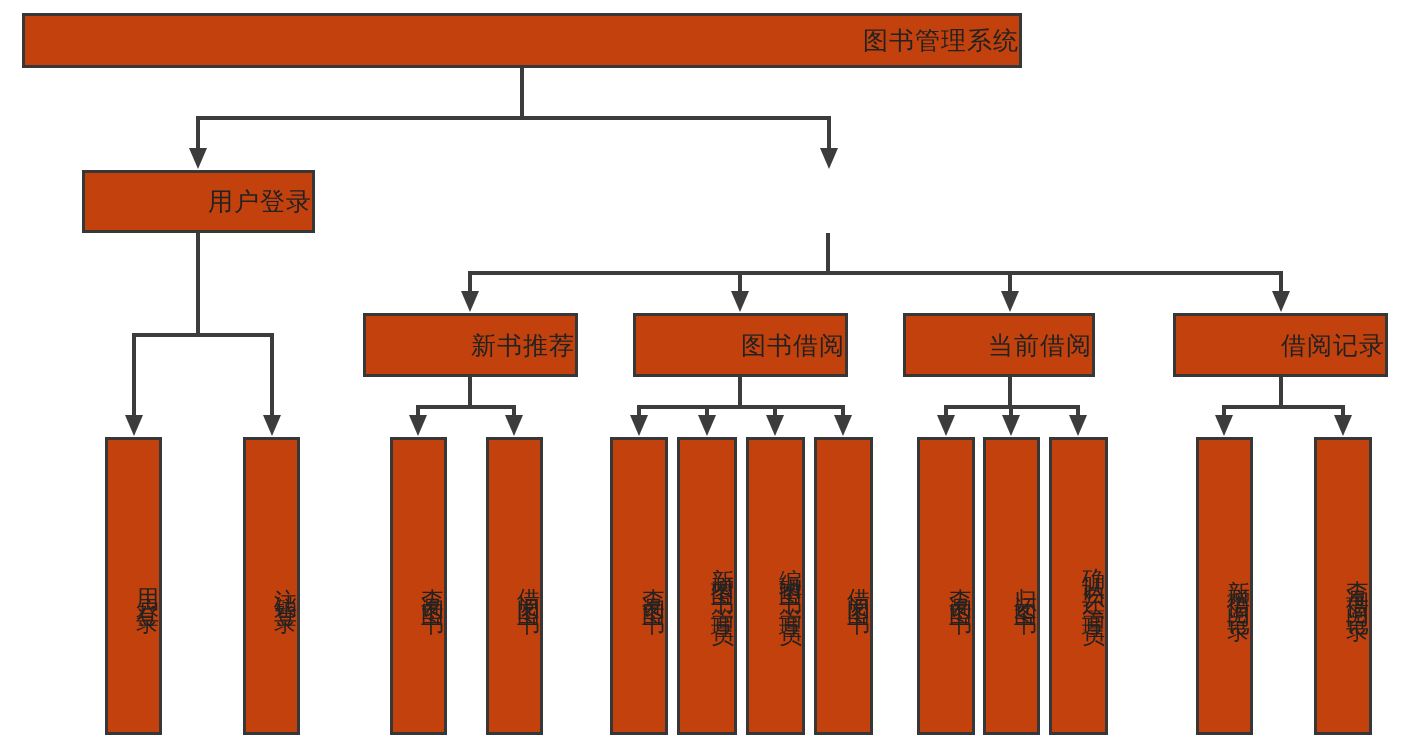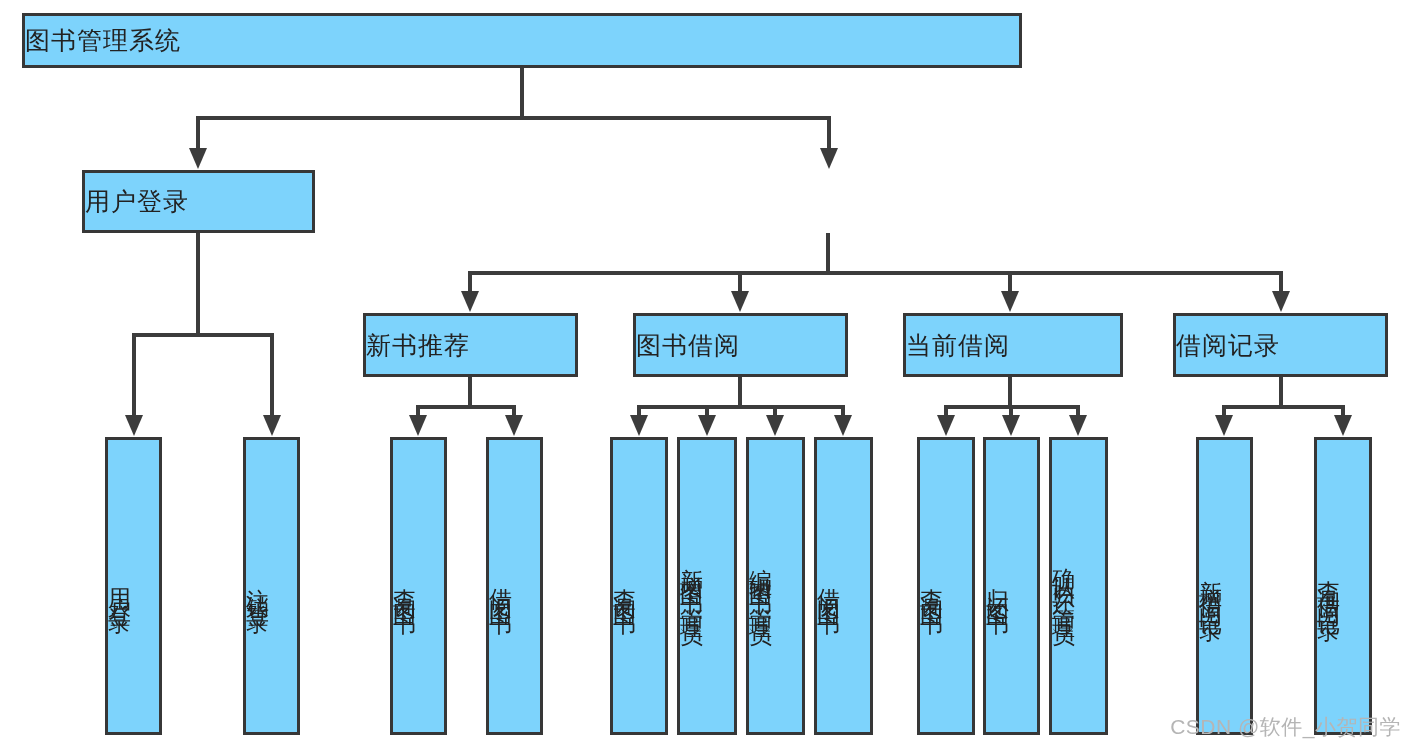--- a/index.html
+++ b/index.html
@@ -8,25 +8,25 @@
     position: relative;
     width: 1405px;
     height: 747px;
     background: var(--background, #ffffff);
     font-family: "Liberation Sans", sans-serif;
     overflow: hidden;
   }
   svg.wires { position: absolute; left: 0; top: 0; z-index: 0; }
   .node {
     position: absolute;
-    background: #7dd3fc;
+    background: #c2410c;
     border: 3px solid var(--border, #373737);
     display: flex;
     align-items: center;
-    justify-content: flex-start;
+    justify-content: flex-end;
     z-index: 1;
   }
   .hlabel {
     font-size: 25px;
     color: var(--text, #222222);
     letter-spacing: 1px;
     white-space: nowrap;
   }
   .vlabel {
     writing-mode: vertical-rl;
@@ -126,21 +126,21 @@
   <div class="node" style="left:82px; top:170px; width:233px; height:63px;">
     <span class="hlabel">用户登录</span>
   </div>
 
   <div class="node" style="left:633px; top:313px; width:215px; height:64px;">
     <span class="hlabel">图书借阅</span>
   </div>
   <div class="node" style="left:363px; top:313px; width:215px; height:64px;">
     <span class="hlabel">新书推荐</span>
   </div>
-  <div class="node" style="left:903px; top:313px; width:220px; height:64px;">
+  <div class="node" style="left:903px; top:313px; width:192px; height:64px;">
     <span class="hlabel">当前借阅</span>
   </div>
   <div class="node" style="left:1173px; top:313px; width:215px; height:64px;">
     <span class="hlabel">借阅记录</span>
   </div>
 
   <div class="node leaf" style="left:105px; top:437px; width:57px; height:298px;">
     <span class="vlabel">用户登录</span>
   </div>
   <div class="node leaf" style="left:243px; top:437px; width:57px; height:298px;">
@@ -177,15 +177,14 @@
     <span class="vlabel">确认归还（管理员）</span>
   </div>
 
   <div class="node leaf" style="left:1196px; top:437px; width:57px; height:298px;">
     <span class="vlabel">新增借阅记录</span>
   </div>
   <div class="node leaf" style="left:1314px; top:437px; width:58px; height:298px;">
     <span class="vlabel">查询借阅记录</span>
   </div>
 
-  <div class="watermark">CSDN @软件_小贺同学</div>
 
 </div>
 
 </body></html>

